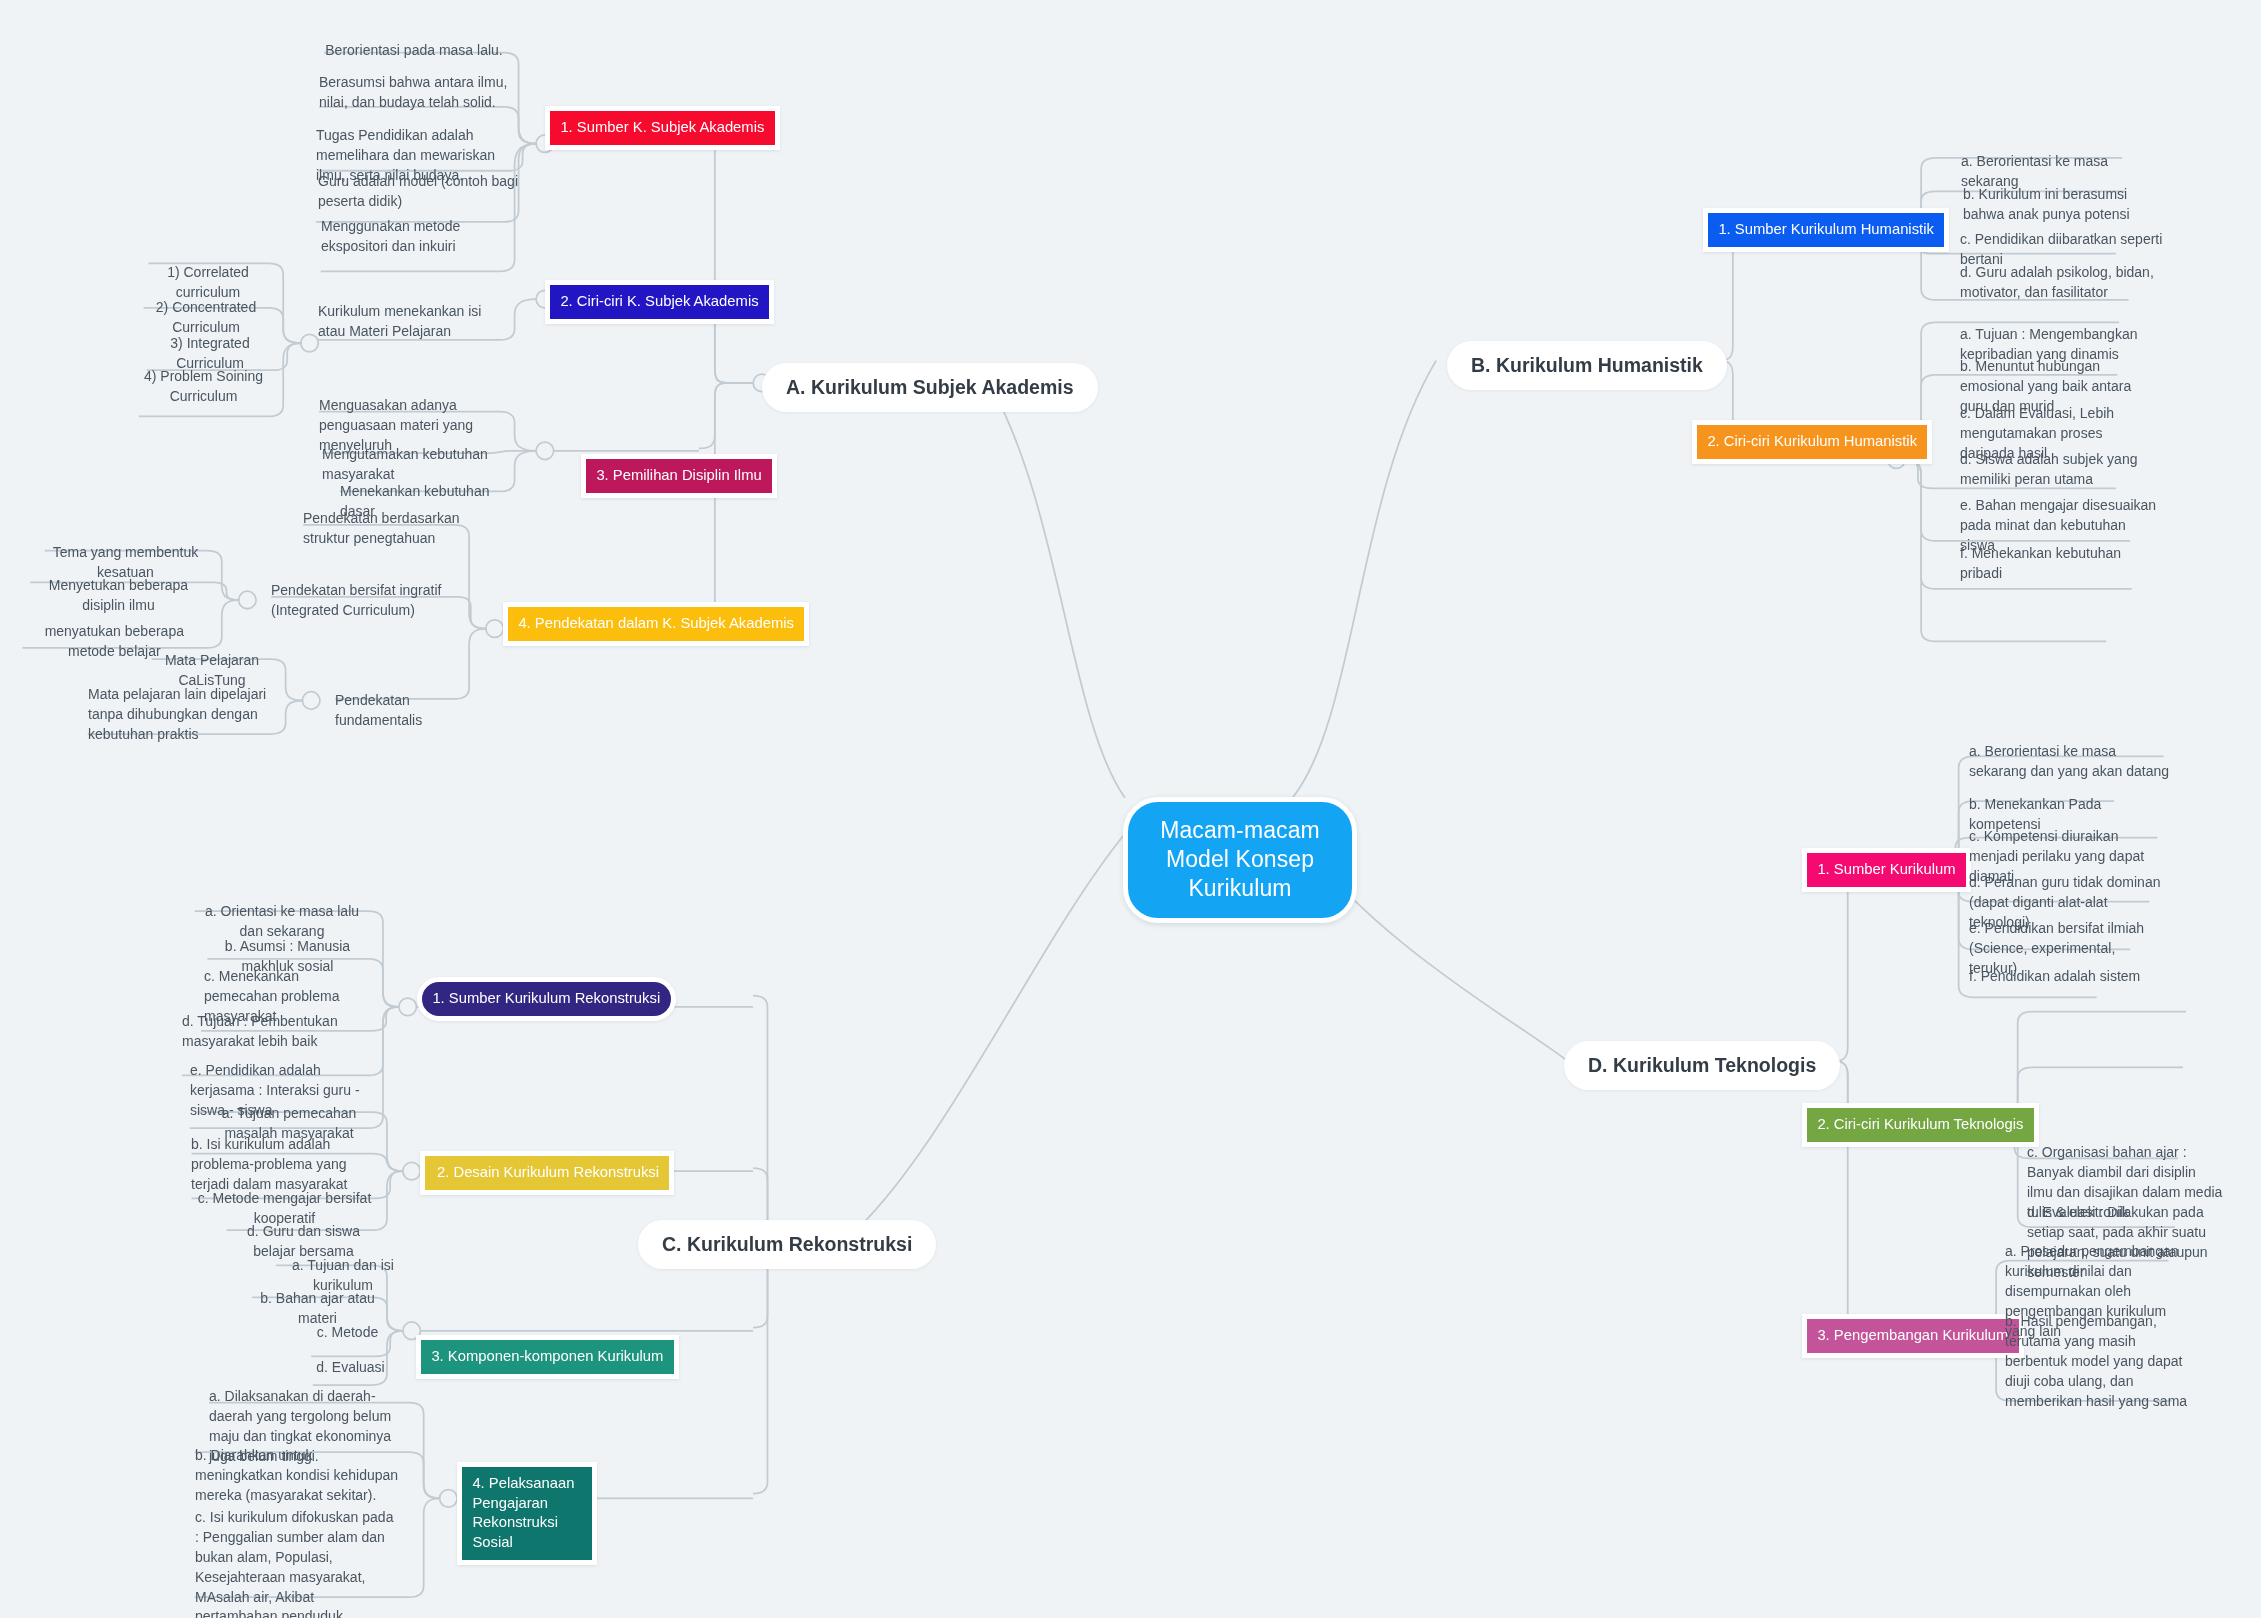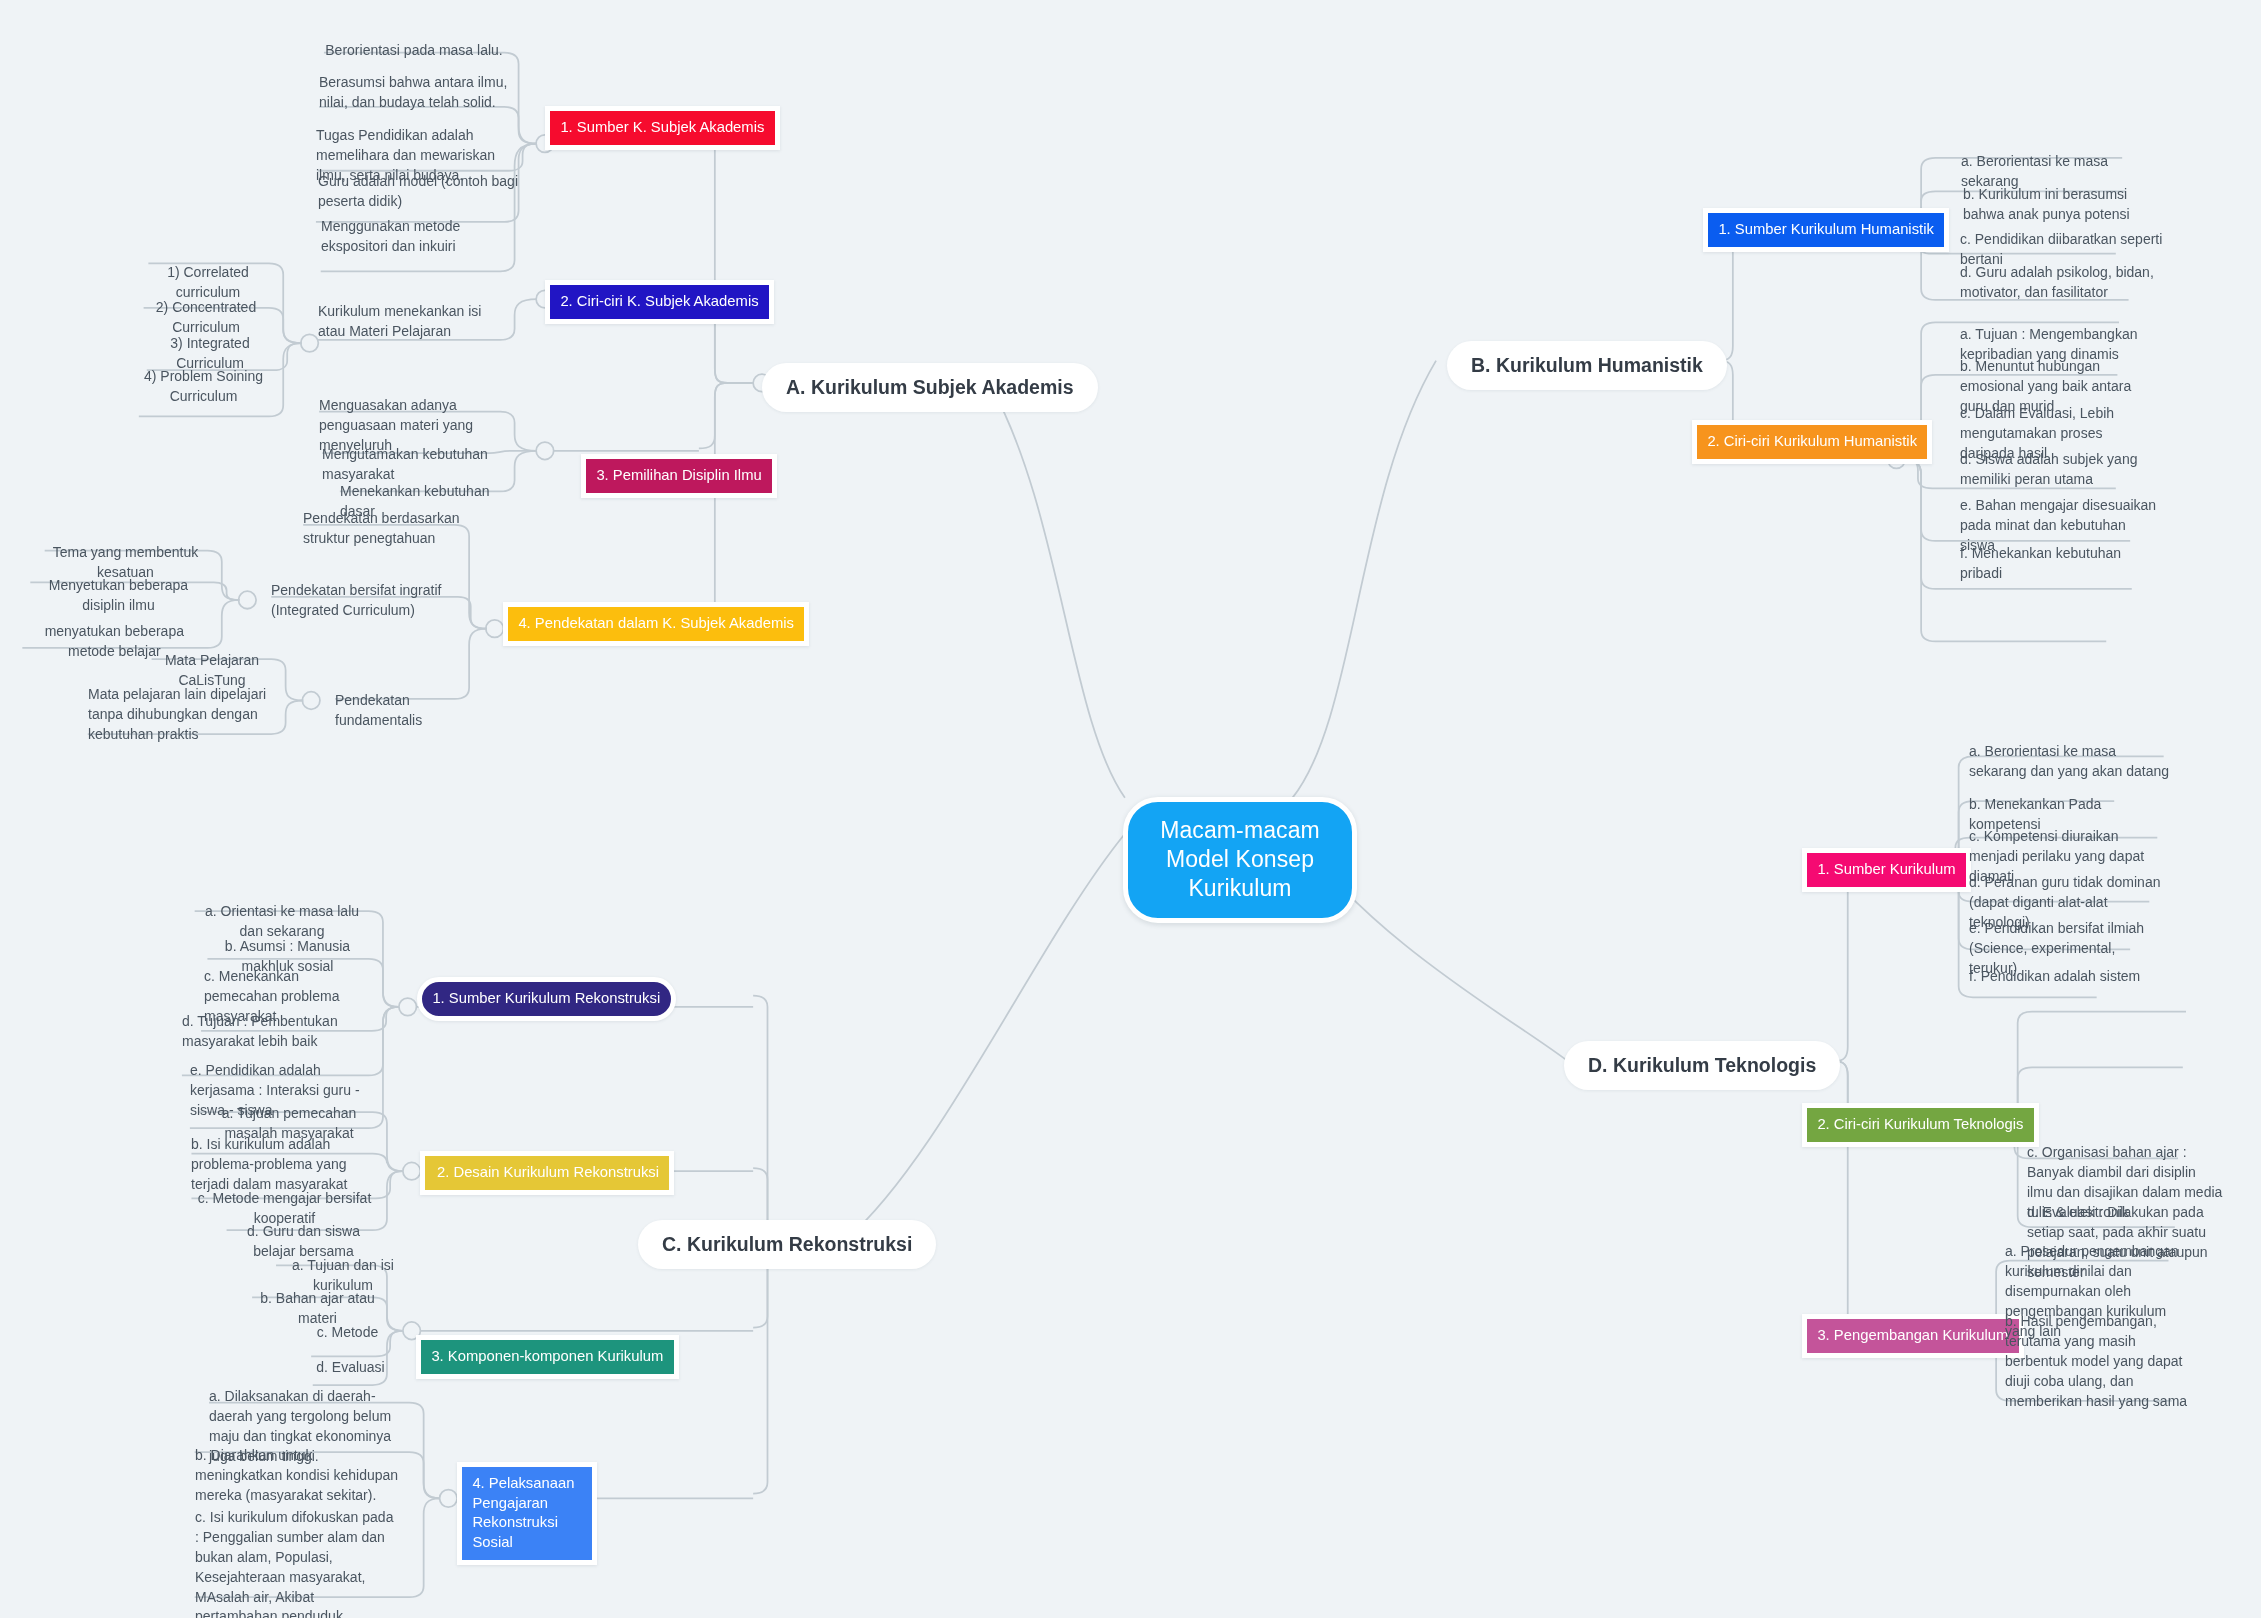--- a/index.html
+++ b/index.html
@@ -295,21 +295,21 @@
 
   <div class="badge pill" style="left:417px; top:977px; background:#312783;">
     <span>1. Sumber Kurikulum Rekonstruksi</span>
   </div>
   <div class="badge" style="left:420px; top:1151px; background:#e5c736;padding-left:12px;">
     <span>2. Desain Kurikulum Rekonstruksi</span>
   </div>
   <div class="badge" style="left:416px; top:1291px; background:#1d947d;margin-top:44px;">
     <span>3. Komponen-komponen Kurikulum</span>
   </div>
-  <div class="badge wrap" style="left:457px; top:1462px; width:140px; background:#3b82f6;">
+  <div class="badge wrap" style="left:457px; top:1462px; width:140px; background:#0f766e;">
     <span>4. Pelaksanaan Pengajaran Rekonstruksi Sosial</span>
   </div>
 
   <div class="leaf center" style="left:195px; top:902px; width:174px;"><span>a. Orientasi ke masa lalu dan sekarang</span></div>
   <div class="leaf center" style="left:207px; top:937px; width:161px;"><span>b. Asumsi : Manusia makhluk sosial</span></div>
   <div class="leaf" style="left:204px; top:967px; width:169px;"><span>c. Menekankan pemecahan problema masyarakat</span></div>
   <div class="leaf" style="left:182px; top:1012px; width:191px;"><span>d. Tujuan : Pembentukan masyarakat lebih baik</span></div>
   <div class="leaf" style="left:190px; top:1061px; width:188px;"><span>e. Pendidikan adalah kerjasama : Interaksi guru - siswa - siswa</span></div>
 
   <div class="leaf center" style="left:198px; top:1104px; width:182px;"><span>a. Tujuan pemecahan masalah masyarakat</span></div>

